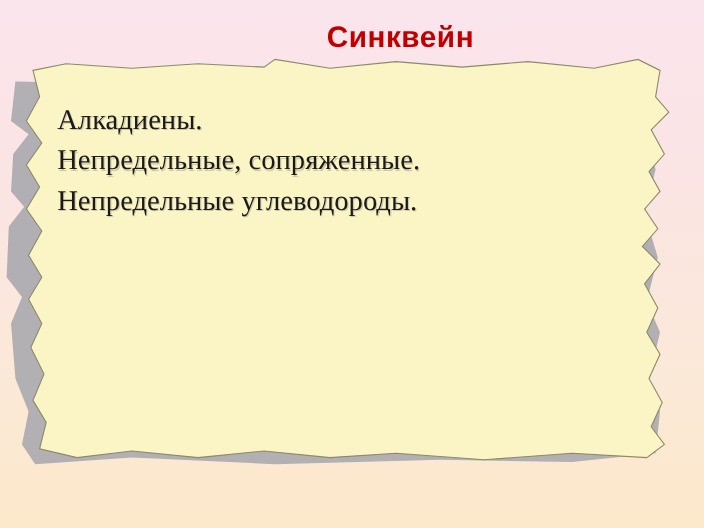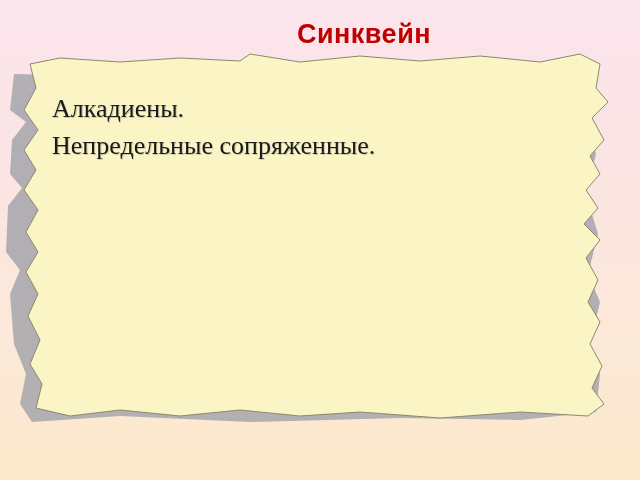--- a/index.html
+++ b/index.html
@@ -87,17 +87,18 @@
                L 592,344 L 604,360 L 588,372
                L 520,368 L 440,374 L 360,368 L 300,372 L 240,366
                L 180,372 L 120,366 L 70,372 L 36,364
                L 42,340 L 30,320 L 40,296 L 28,272 L 38,250
                L 26,228 L 38,208 L 26,188 L 38,166 L 24,146
                L 36,126 L 24,106 L 38,86 L 24,66 L 36,44 Z" fill="#fbf4c4" stroke="#8a8a6a" stroke-width="1"></path>
     </svg>
 
     <div id="cinquain-text">
       <span class="cinquain-line">Алкадиены.</span>
-      <span class="cinquain-line">Непредельные сопряженные.</span>
+      <span class="cinquain-line">Непредельные, сопряженные.</span>
+      <span class="cinquain-line">Непредельные углеводороды.</span>
     </div>
 
   </div>
 </div>
 
 </body></html>

